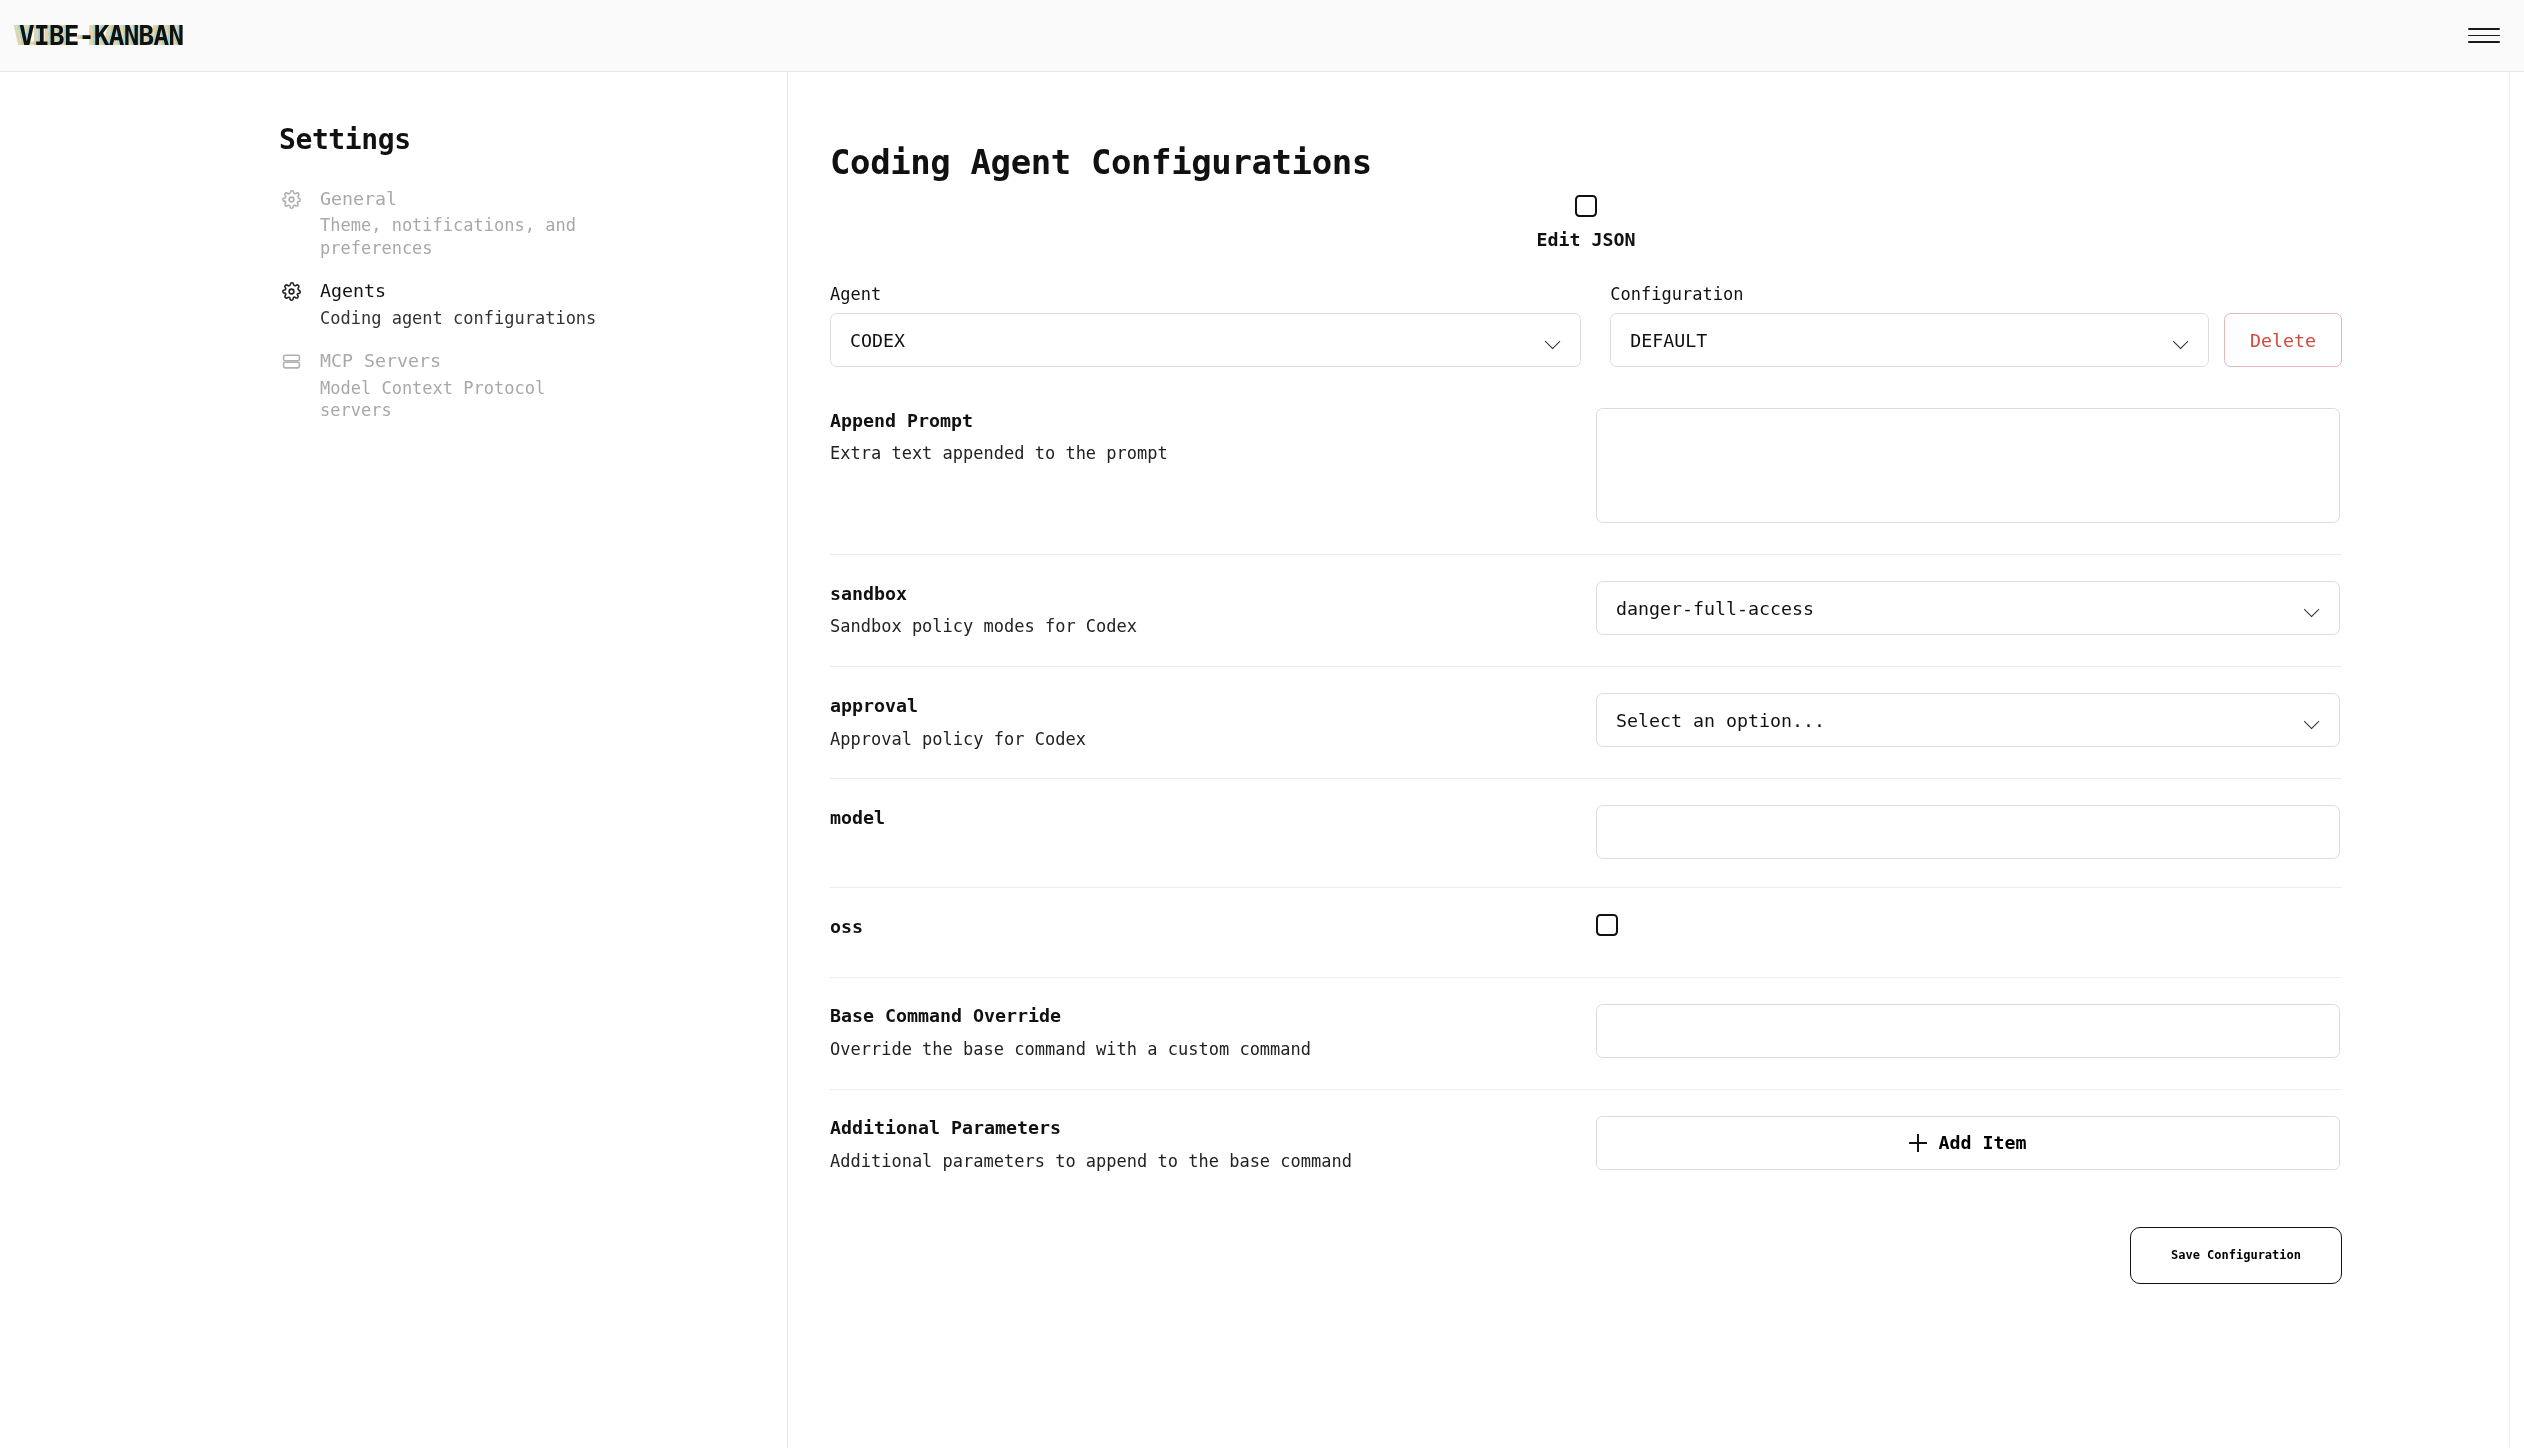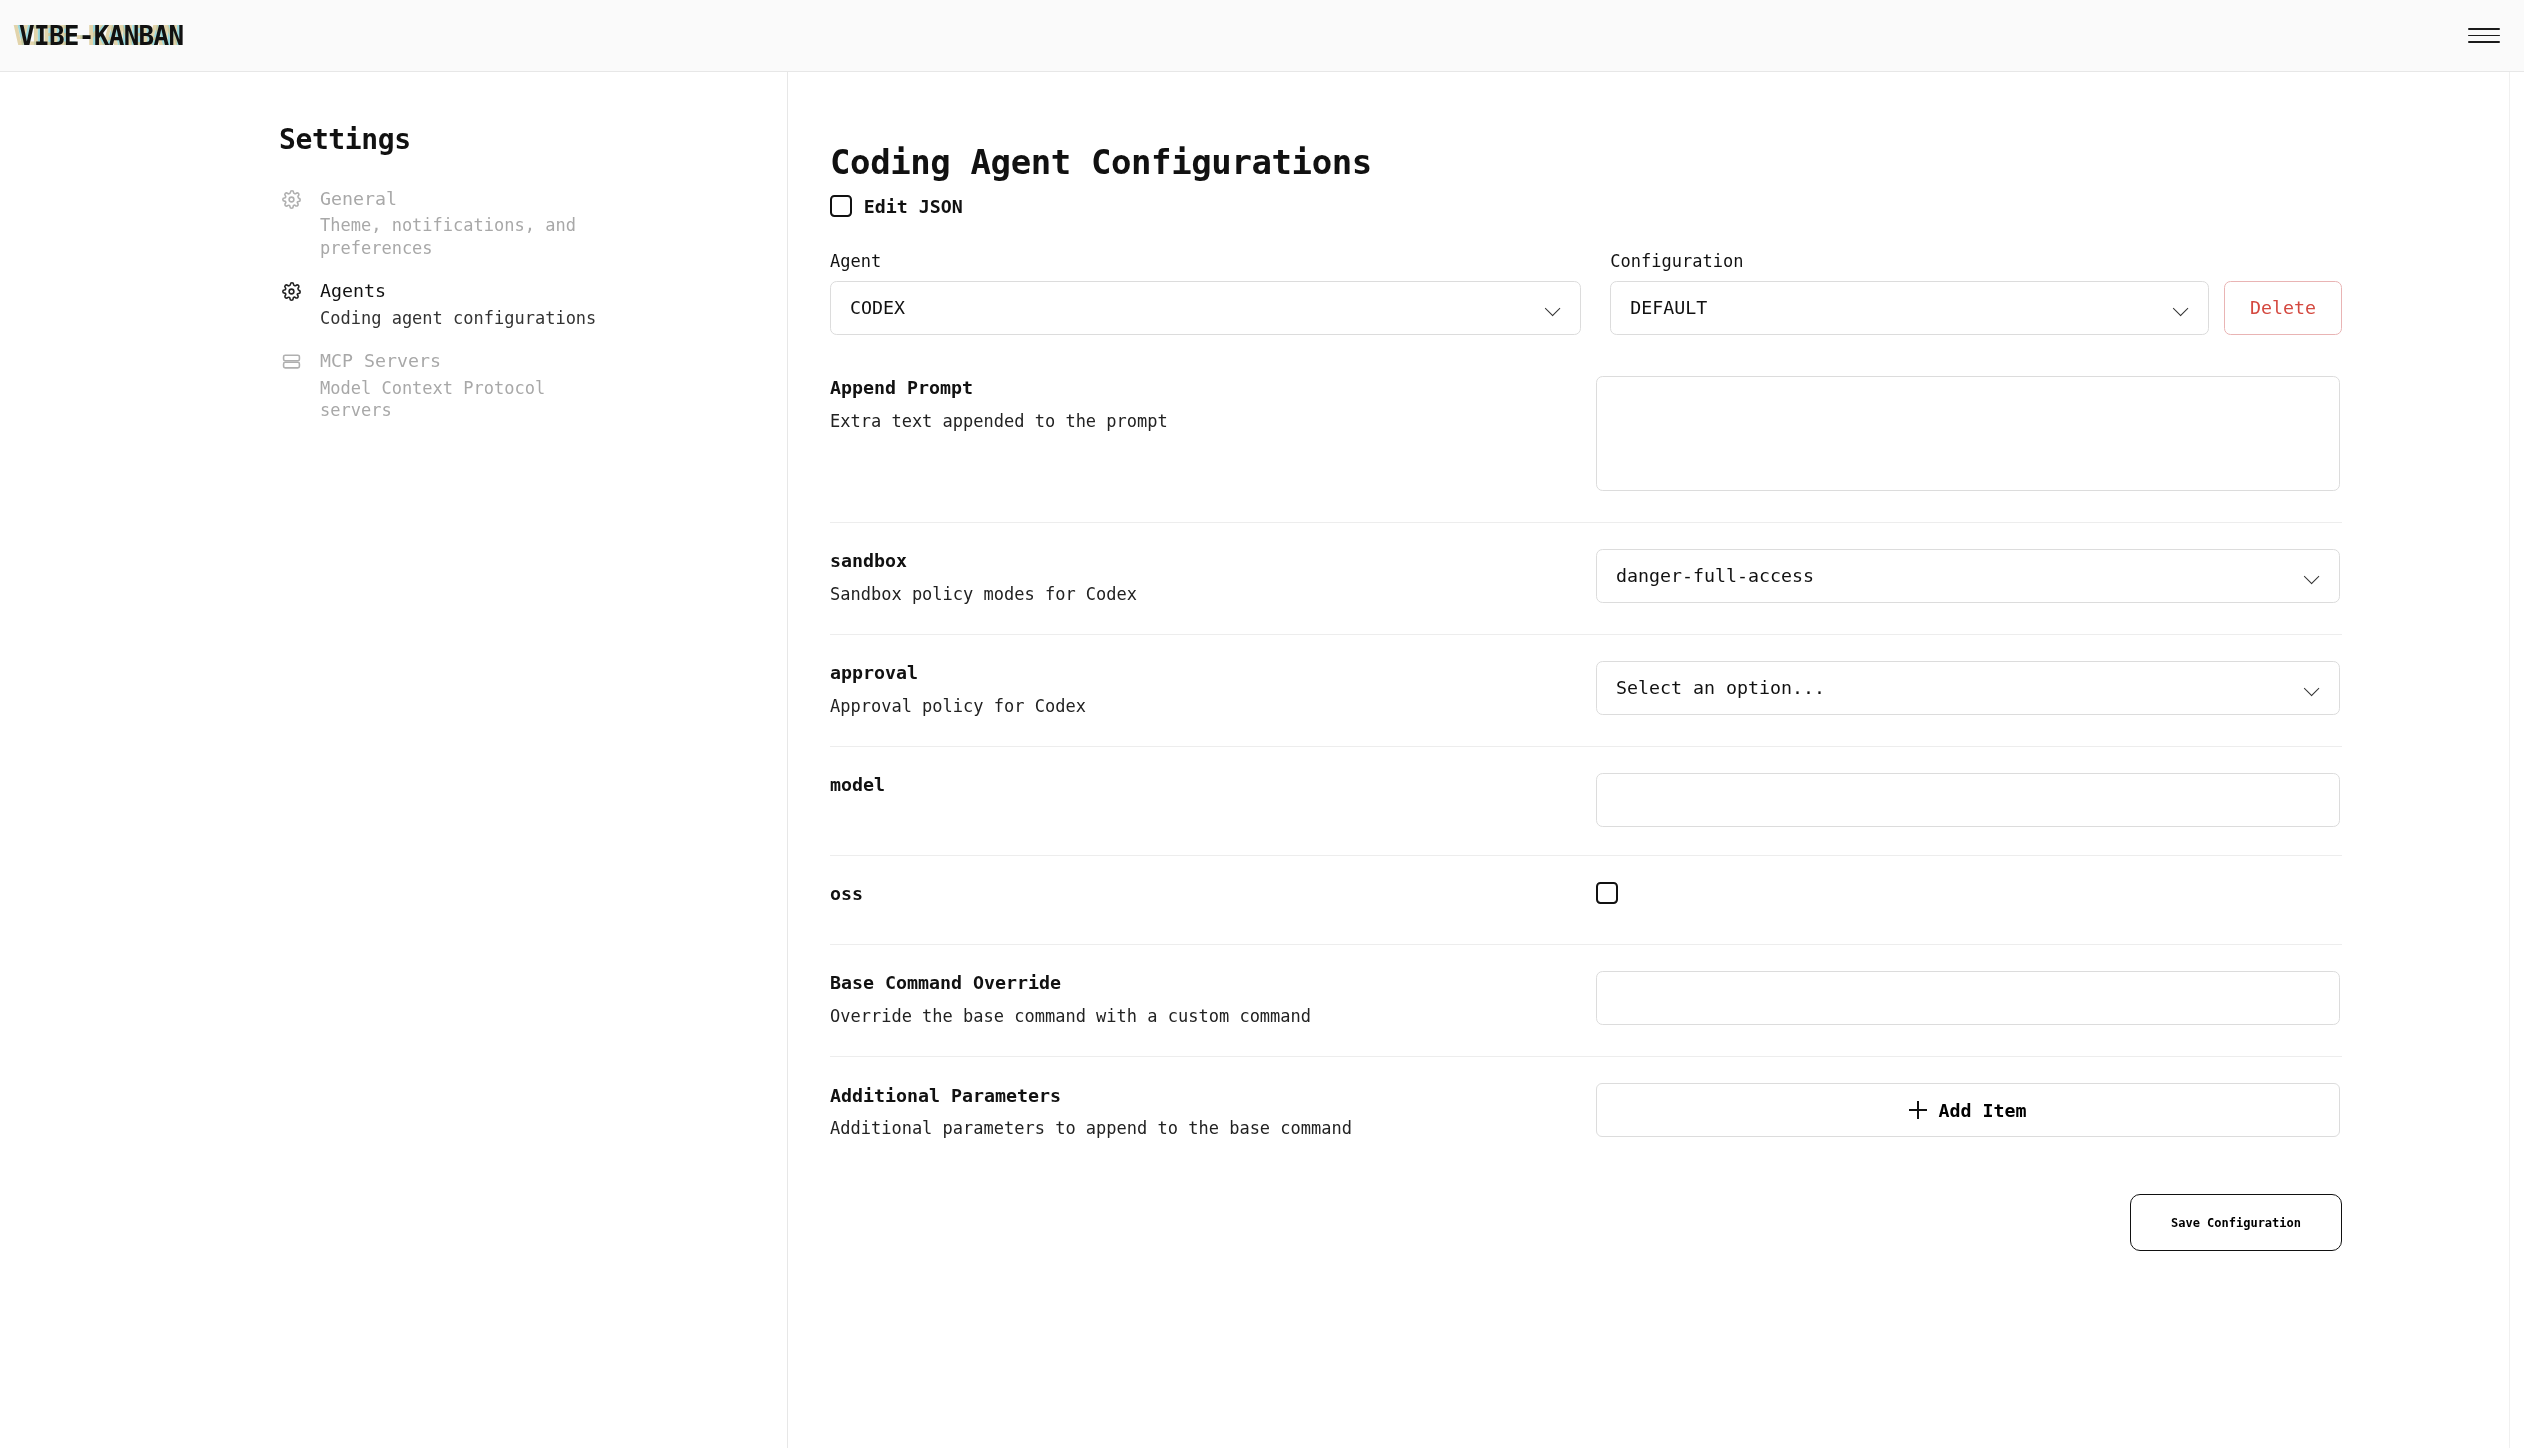--- a/index.html
+++ b/index.html
@@ -136,20 +136,21 @@
     font-size: 17px;
     color: #333;
     margin-bottom: 32px;
   }
 
   .checkrow {
     display: flex;
     align-items: center;
     gap: 11.7px;
     margin-bottom: 34px;
+    flex-direction: column;
   }
   .checkbox {
     width: 22px;
     height: 22px;
     border: 2.2px solid #111;
     border-radius: 4.4px;
     background: #fff;
     flex: none;
     cursor: pointer;
   }

